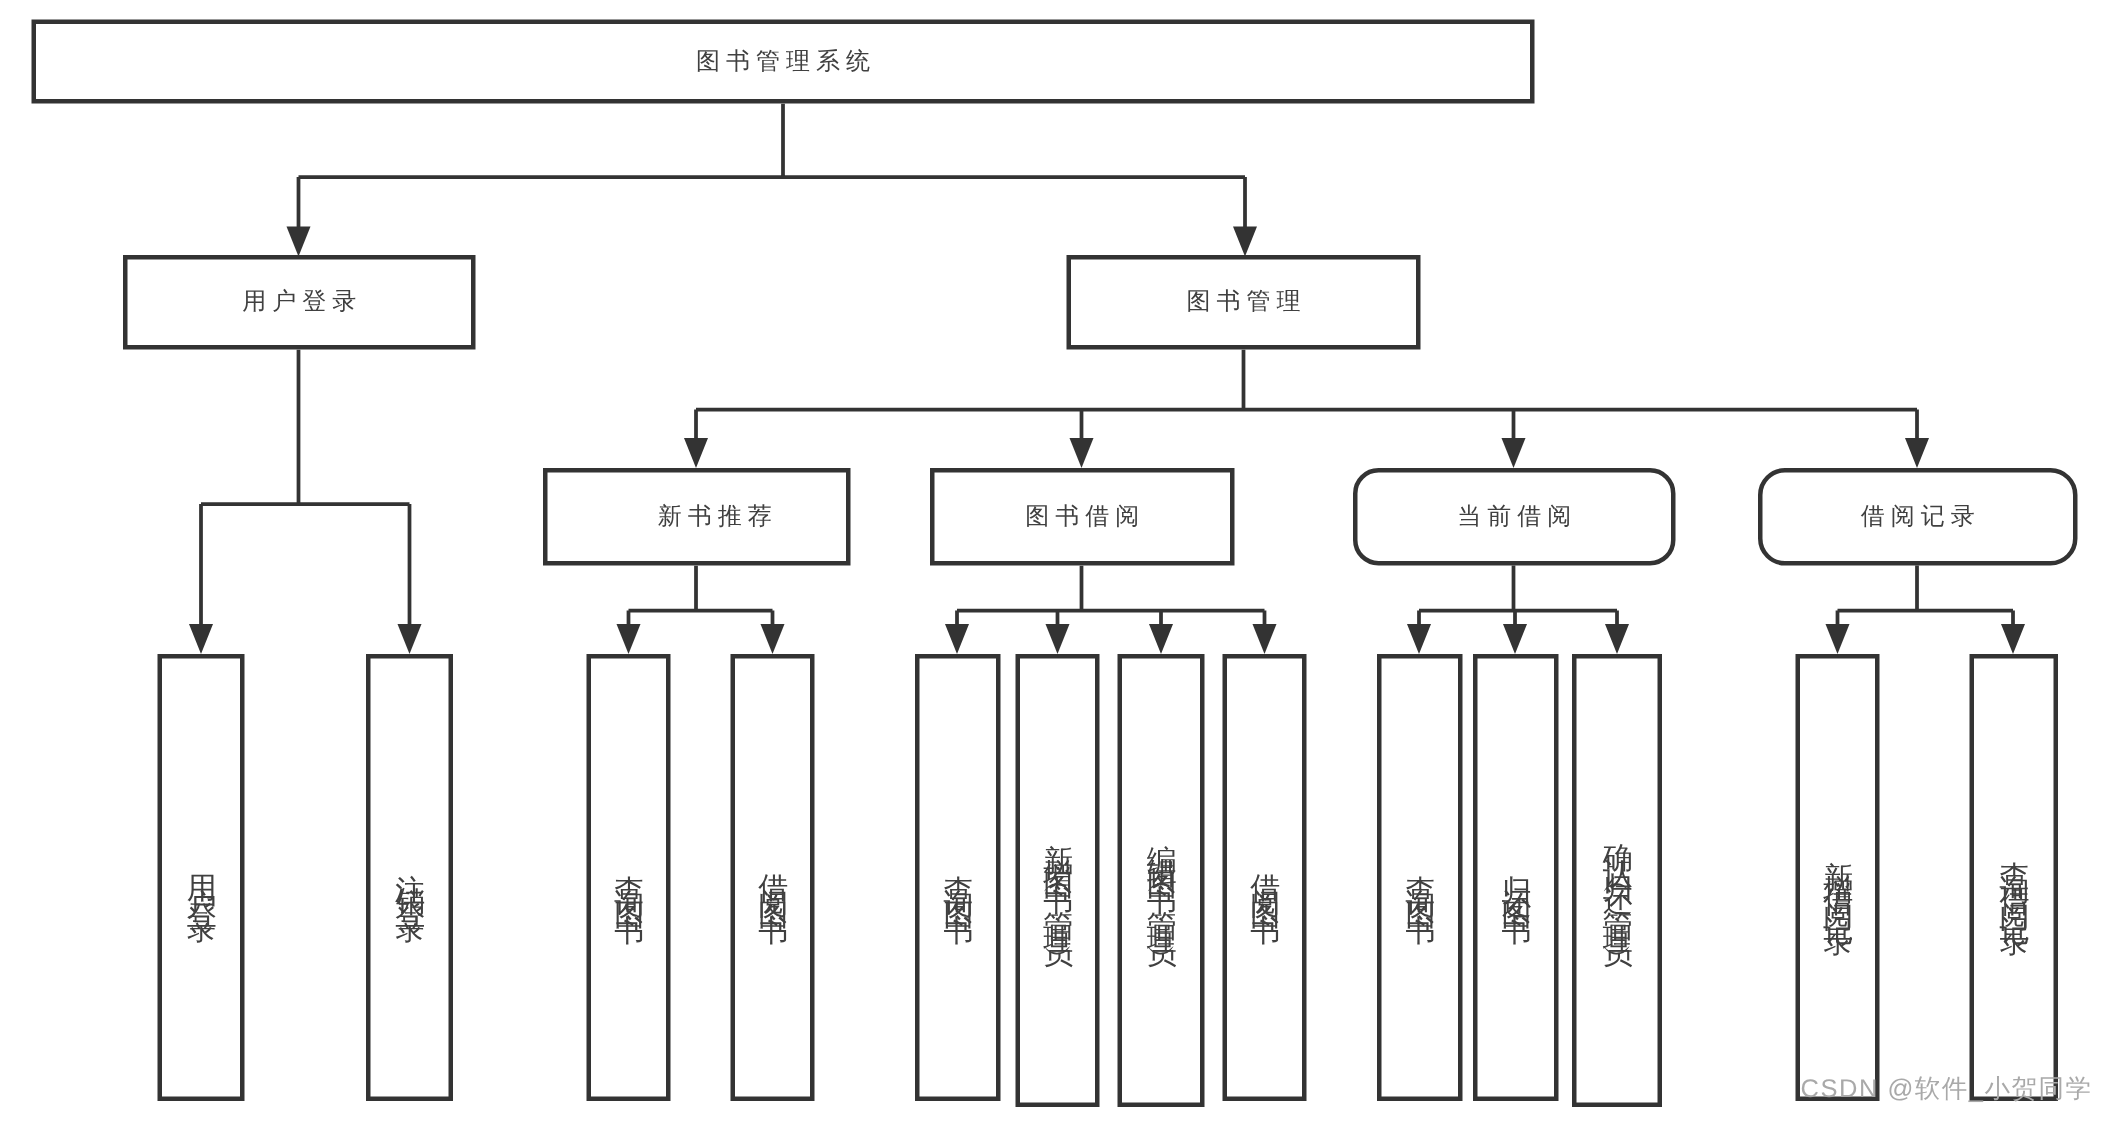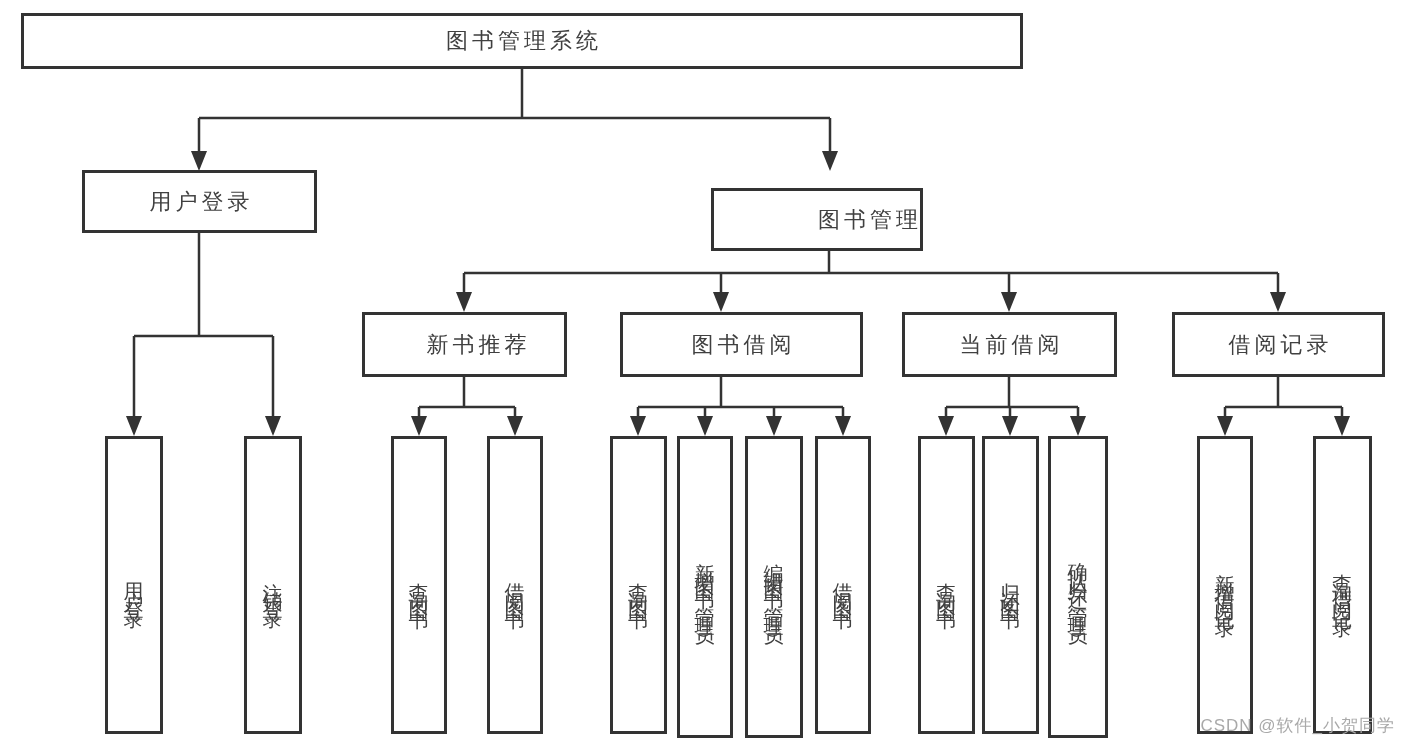--- a/index.html
+++ b/index.html
@@ -15,21 +15,21 @@
     position:absolute;
     box-sizing:border-box;
     border:3px solid #333333;
     background:#ffffff;
     display:flex;
     align-items:center;
     justify-content:center;
     z-index:2;
   }
   .h-label{
-    font-size:22px;
+    font-size:16px;
     letter-spacing:4px;
     color:#404040;
     white-space:nowrap;
     transform:translateX(2px); 
   }
   .v-label{
     writing-mode:vertical-rl;
     text-orientation:mixed;
     font-size:20px;
     letter-spacing:9px;
@@ -84,34 +84,34 @@
     </g>
   </svg>
 
   <div class="box" style="left:21px;top:13px;width:1002px;height:56px;">
     <span class="h-label">图书管理系统</span>
   </div>
 
   <div class="box" style="left:82px;top:170px;width:235px;height:63px;">
     <span class="h-label">用户登录</span>
   </div>
-  <div class="box" style="left:711px;top:188px;width:212px;height:63px;justify-content:flex-end;">
+  <div class="box" style="left:711px;top:170px;width:236px;height:63px;">
     <span class="h-label">图书管理</span>
   </div>
 
   <div class="box" style="left:362px;top:312px;width:205px;height:65px;padding-left:24px;">
     <span class="h-label">新书推荐</span>
   </div>
-  <div class="box" style="left:620px;top:312px;width:243px;height:65px;">
+  <div class="box" style="left:620px;top:312px;width:203px;height:65px;">
     <span class="h-label">图书借阅</span>
   </div>
-  <div class="box" style="left:902px;top:312px;width:215px;height:65px;">
+  <div class="box" style="left:902px;top:312px;width:215px;height:65px;border-radius:17px;">
     <span class="h-label">当前借阅</span>
   </div>
-  <div class="box" style="left:1172px;top:312px;width:213px;height:65px;">
+  <div class="box" style="left:1172px;top:312px;width:213px;height:65px;border-radius:18px;">
     <span class="h-label">借阅记录</span>
   </div>
 
   <div class="box" style="left:105px;top:436px;width:58px;height:298px;">
     <span class="v-label">用户登录</span>
   </div>
   <div class="box" style="left:244px;top:436px;width:58px;height:298px;">
     <span class="v-label">注销登录</span>
   </div>
 

